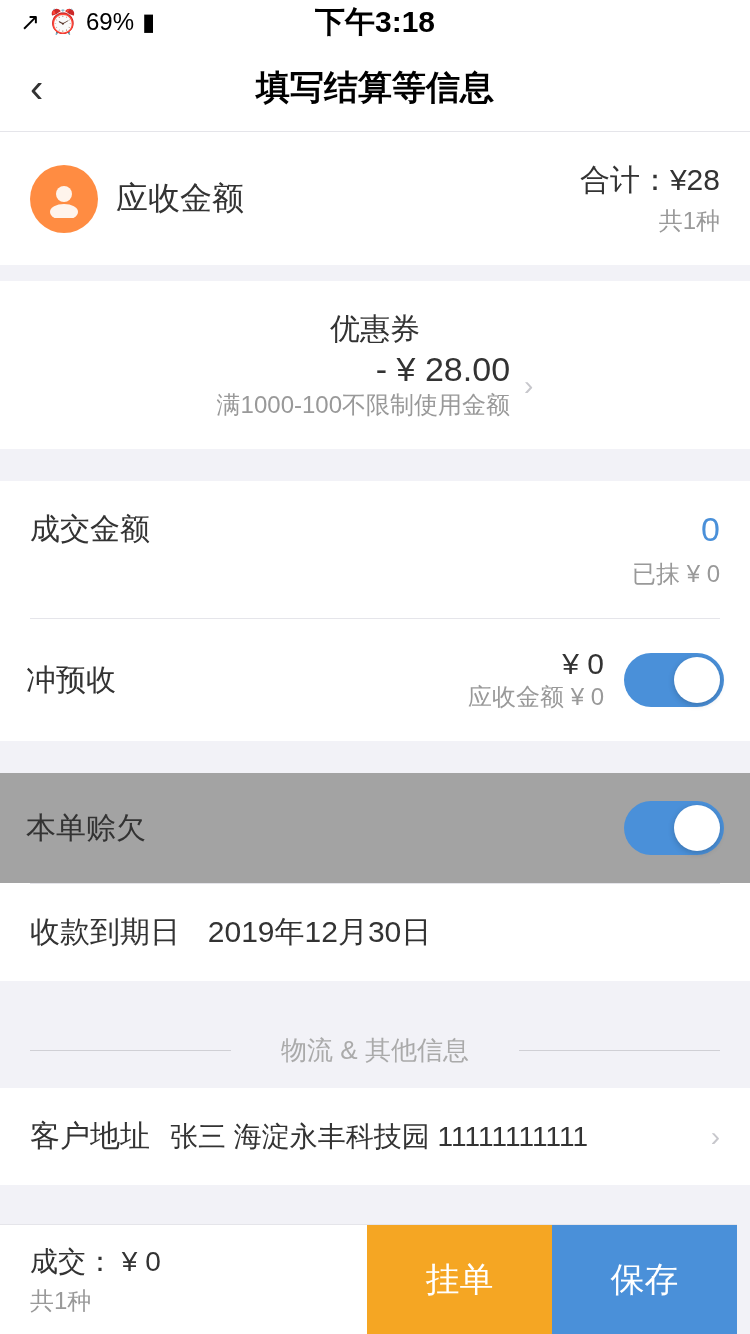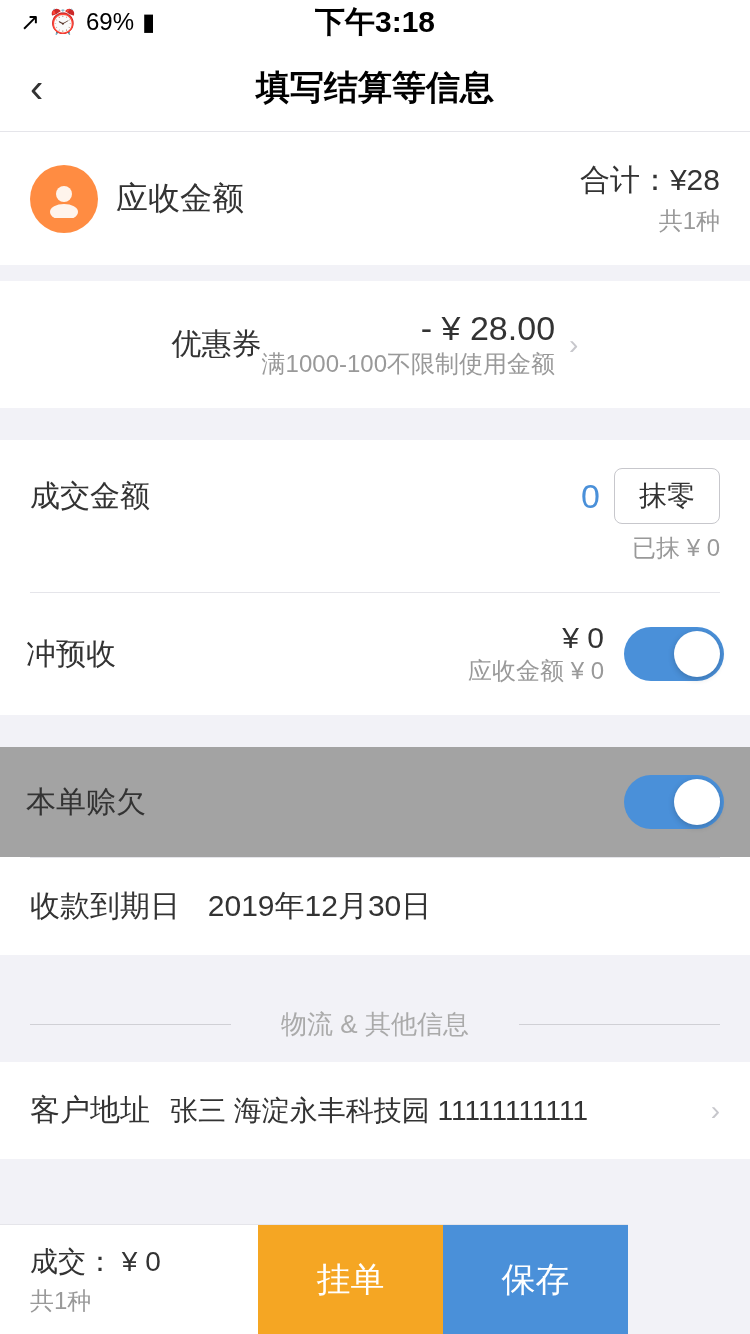--- a/index.html
+++ b/index.html
@@ -115,21 +115,22 @@
       background: #e5e5ea;
       margin: 0 30px;
     }
 
     
     .row-item {
       background: #fff;
       padding: 28px 30px;
       display: flex;
       align-items: center;
-      justify-content: center;
+      justify-content: flex-end;
+      flex-direction: column;
     }
     .row-label {
       font-size: 30px;
       color: #333;
     }
     .row-right {
       display: flex;
       align-items: center;
       gap: 14px;
     }
@@ -313,21 +314,21 @@
       color: #333;
       flex: 1;
       text-align: left;
     }
 
     
     .bottom-bar {
       position: fixed;
       bottom: 0;
       left: 0;
-      width: 628px;
+      width: 737px;
       height: 110px;
       background: #fff;
       display: flex;
       align-items: center;
       border-top: 1px solid #e5e5ea;
     }
     .bottom-summary {
       flex: 1;
       padding: 0 30px;
     }
@@ -412,21 +413,20 @@
   </div>
 
   <div class="section-sep"></div>
 
   <div class="card">
     <div class="amount-row">
       <div class="amount-header">
         <span class="amount-label">成交金额</span>
         <div class="amount-right">
           <input class="amount-input" type="text" value="0" style="">
-          <button class="round-btn">抹零</button>
         </div>
       </div>
       <div class="amount-sub">已抹  ¥ 0</div>
     </div>
 
     <div class="divider"></div>
 
     <div class="pre-receive-row">
       <span class="pre-label">冲预收</span>
       <div class="pre-right">

